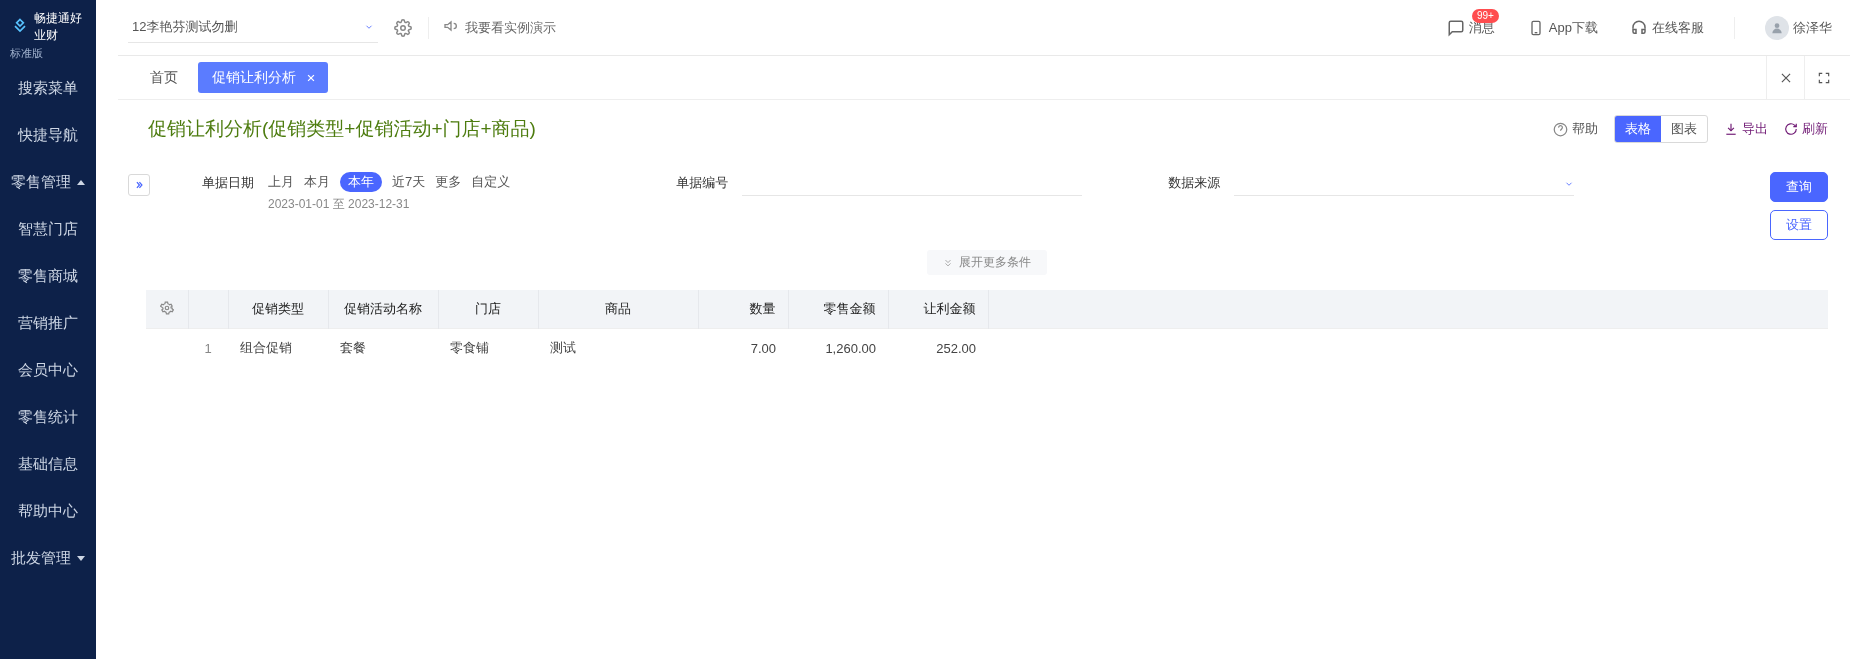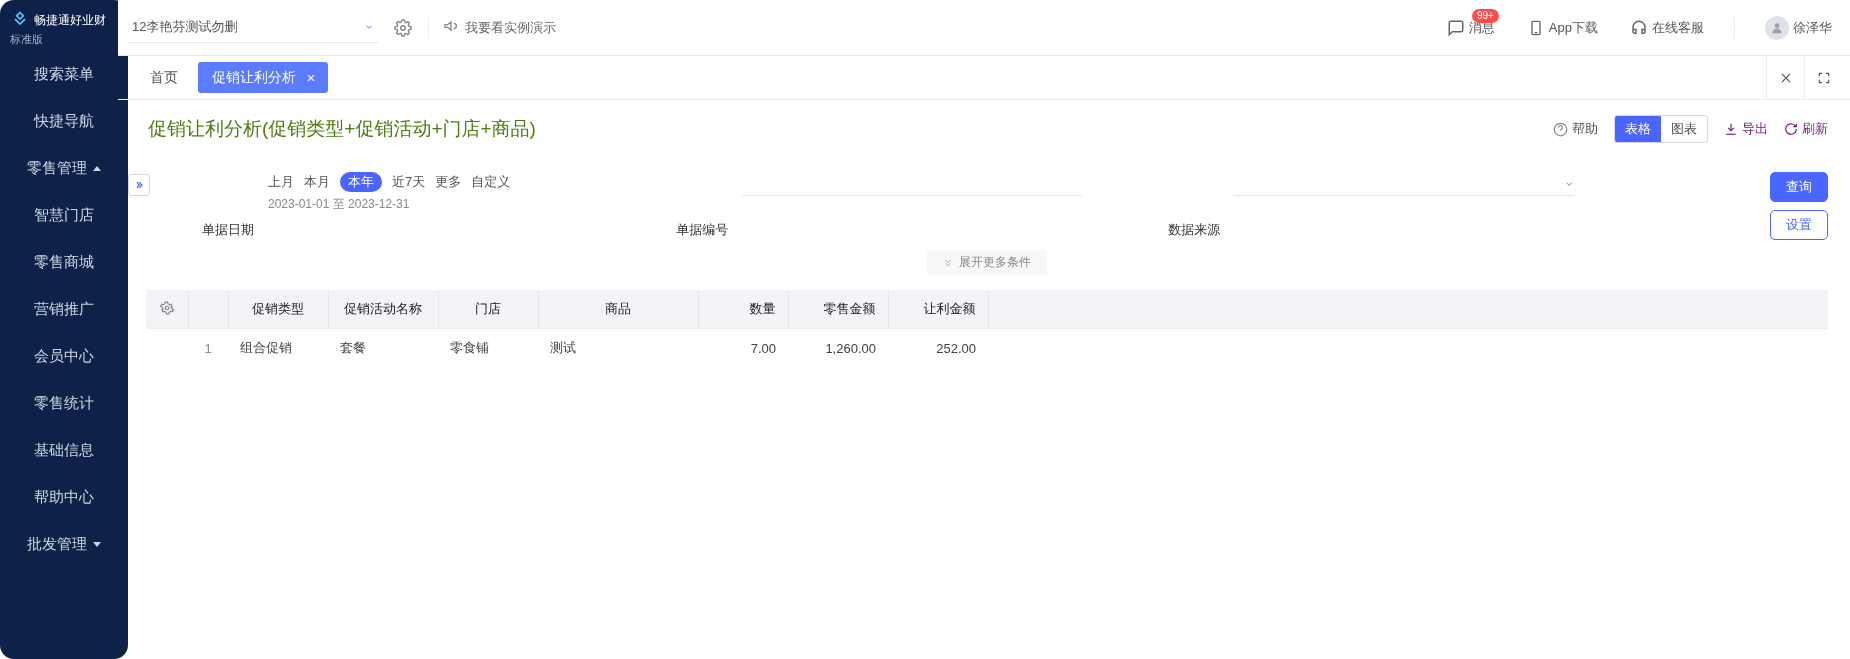--- a/index.html
+++ b/index.html
@@ -10,27 +10,26 @@
     background: #fff;
     overflow: hidden;
     width: 1850px;
     height: 659px;
   }
 
   
   .sidebar {
     position: absolute;
     left: 0; top: 0;
-    width: 128px;
+    width: 96px;
     height: 659px;
     background: #0d2149;
     color: #cdd6e4;
     display: flex;
     flex-direction: column;
-    border-radius: 14px;
   }
   .logo-box {
     padding: 10px 10px 4px 10px;
     display: flex;
     flex-direction: column;
     align-items: flex-start;
   }
   .logo-line { display: flex; align-items: center; gap: 4px; }
   .logo-glyph {
     width: 20px; height: 20px;
@@ -231,21 +230,21 @@
     display: flex;
     align-items: flex-start;
     padding: 4px 0 10px 0;
     gap: 30px;
   }
   .filter-field {
     display: flex;
     align-items: flex-start;
     gap: 14px;
   }
-  .filter-label { font-size: 13px; color: #333; width: 68px; text-align: right; padding-top: 2px; margin-top: 47px; }
+  .filter-label { font-size: 13px; color: #333; width: 68px; text-align: right; padding-top: 2px; }
   .date-opts {
     display: flex; flex-direction: column; gap: 4px;
   }
   .date-opt-line {
     display: flex; align-items: center; gap: 10px;
     font-size: 13px;
   }
   .date-opt { color: #555; cursor: pointer; }
   .date-opt.active {
     background: #4a66ff; color: #fff;

